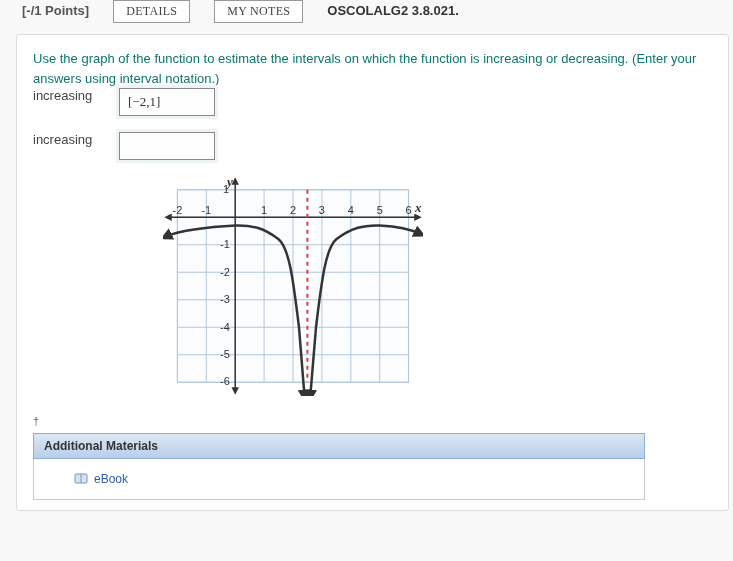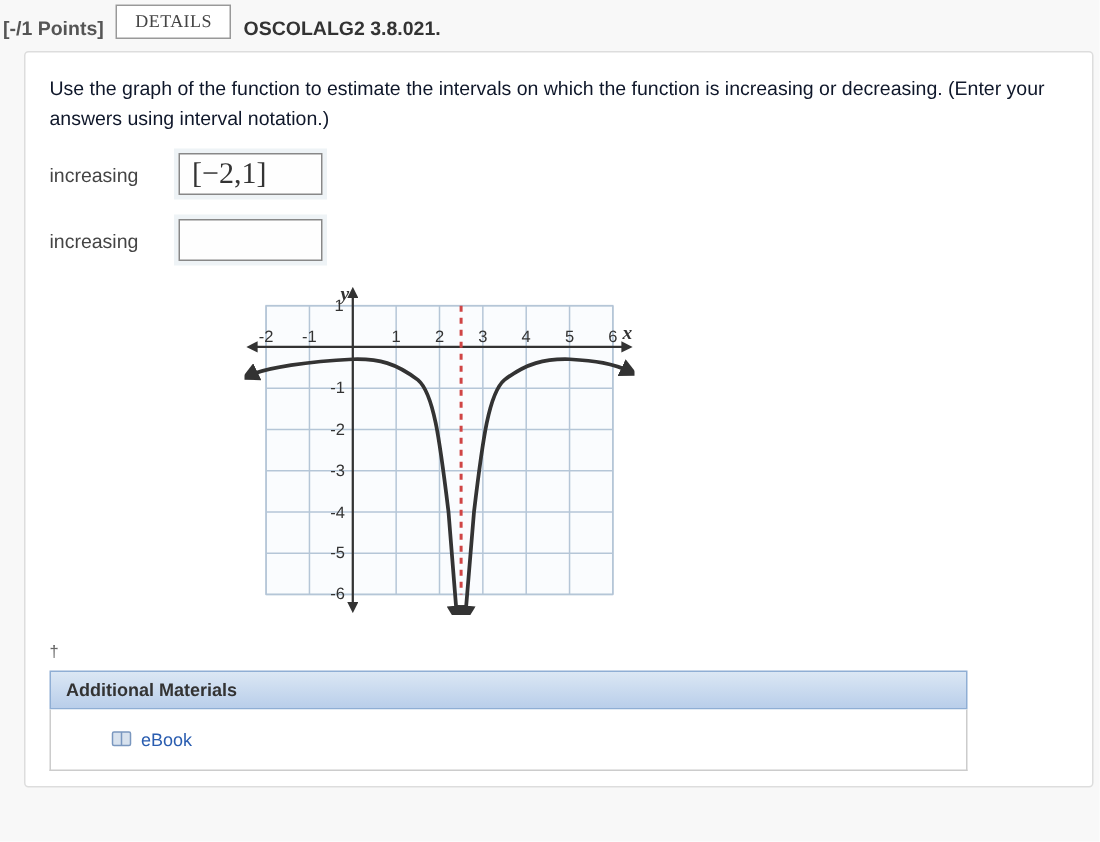--- a/index.html
+++ b/index.html
@@ -7,23 +7,23 @@
       font-family: Arial, Helvetica, sans-serif;
       background: #f8f8f8;
       width: 733px;
       height: 561px;
       overflow: hidden;
       font-size: 13px;
       color: #333;
     }
     .header {
       display: flex;
-      align-items: flex-end;
-      gap: 8px;
-      padding: 0 2px;
+      align-items: flex-start;
+      gap: 24px;
+      padding: 0 22px;
       height: 26px;
     }
     .points {
       font-weight: bold;
       color: #555;
       font-size: 13px;
       padding-top: 3px;
     }
     .hbtn {
       border: 1px solid #999;
@@ -42,33 +42,33 @@
       color: #333;
     }
     .card {
       margin: 8px 4px 0 16px;
       background: #fff;
       border: 1px solid #ddd;
       border-radius: 3px;
       padding: 14px 16px 10px 16px;
       position: relative;
     }
-    .prompt { font-size: 13px; color: #0f172a; line-height: 1.5; margin-bottom: 14px; }
-    .row { display: flex; align-items: center; gap: 14px; margin-bottom: 16px; }
+    .prompt { font-size: 13px; color: #0f766e; line-height: 1.5; }
+    .row { display: flex; align-items: flex-start; gap: 14px; margin-bottom: 16px; }
     .rowlabel { font-size: 13px; color: #444; width: 72px; }
     .ansbox {
       border: 1px solid #888;
       background: #fefefe;
       min-width: 96px;
       height: 28px;
       padding: 3px 8px;
       display: flex;
       align-items: center;
       font-family: "Times New Roman", serif;
-      font-size: 20px;
+      font-size: 13px;
       box-shadow: 0 0 0 3px #eef3f6;
     }
     .graphwrap { margin: 6px 0 0 130px; }
     .tiny-t { margin-top: 16px; font-size: 11px; color: #666; }
     .addmat {
       margin-top: 6px;
       width: 612px;
     }
     .addmat-head {
       background: linear-gradient(#dbe7f4, #b9ceea);
@@ -87,20 +87,21 @@
     .link { display: flex; align-items: center; gap: 6px; font-size: 12px; color: #2a5db0; margin: 3px 0; cursor: pointer; padding-left: 28px; }
     .link .ic { width: 14px; height: 12px; display: inline-block; }
     .ic svg { display: block; }
   </style>
 </head>
 <body>
 
 <div class="header">
   <span class="points">[-/1 Points]</span>
   <button class="hbtn">DETAILS</button>
+  <button class="hbtn">MY NOTES</button>
   <span class="qcode">OSCOLALG2 3.8.021.</span>
 </div>
 
 <div class="card">
 
   <div class="prompt">Use the graph of the function to estimate the intervals on which the function is increasing or decreasing. (Enter your answers using interval notation.)</div>
 
   <div class="row">
     <span class="rowlabel">increasing</span>
     <div class="ansbox">

